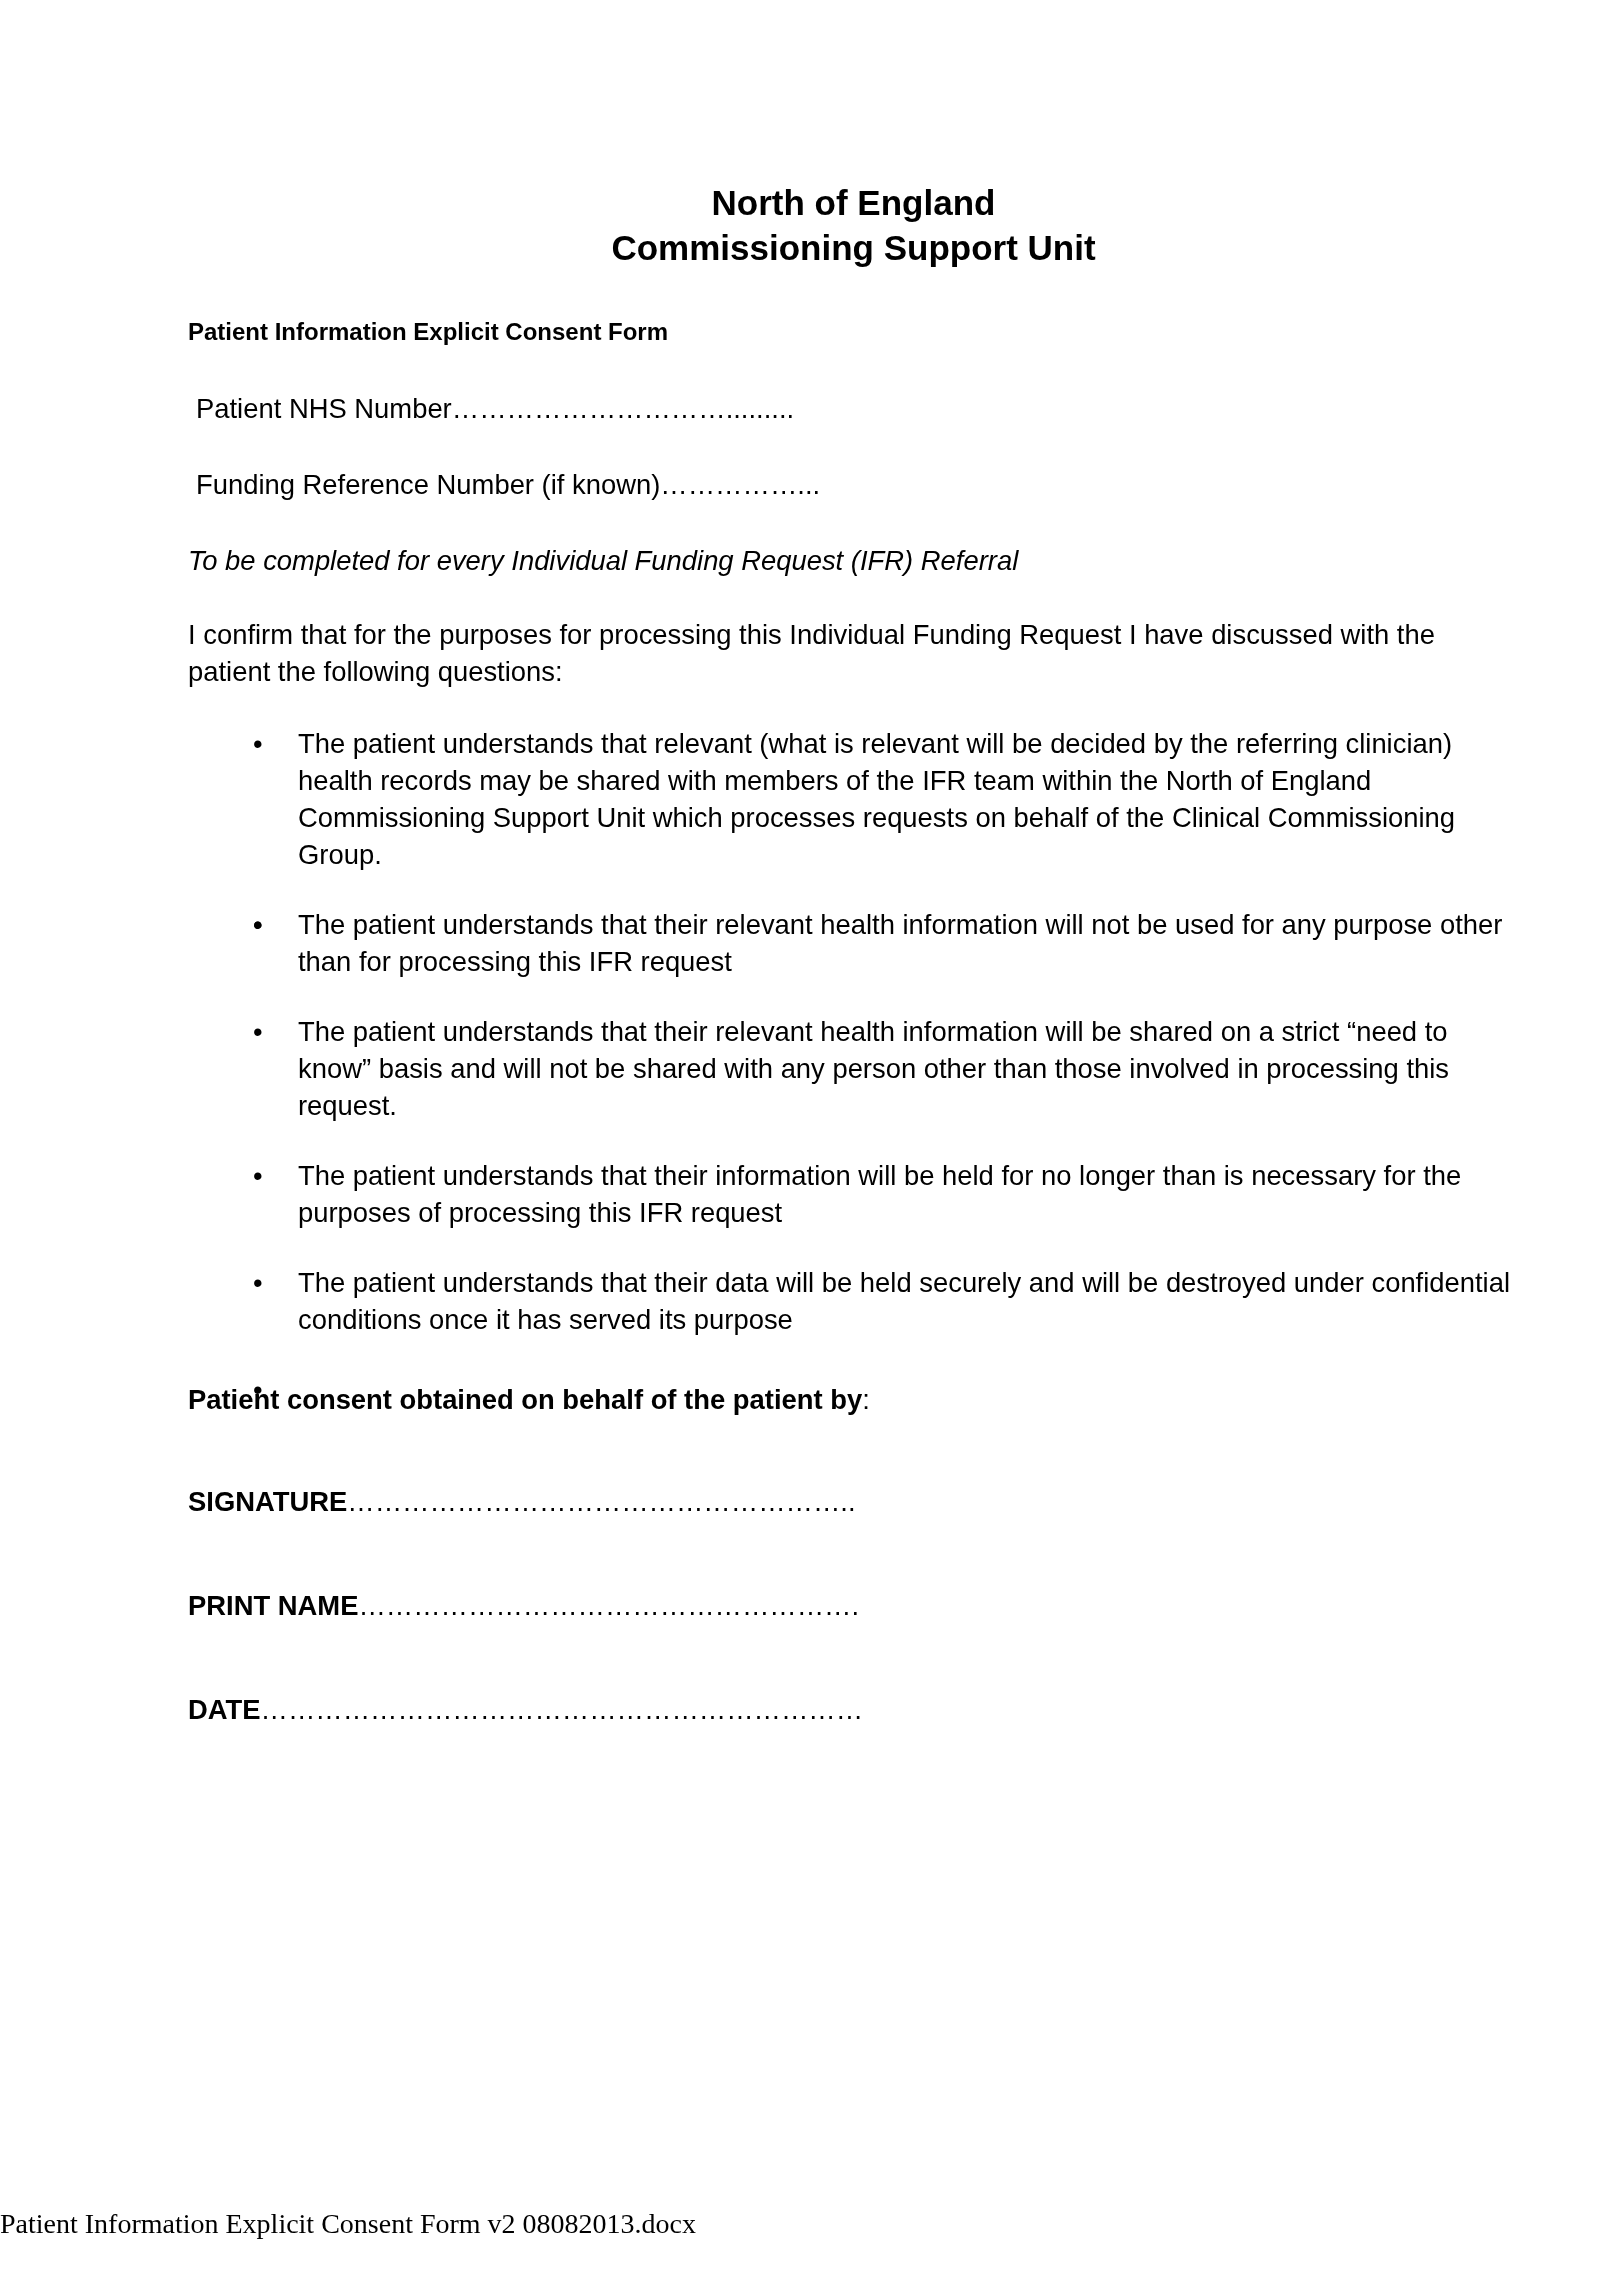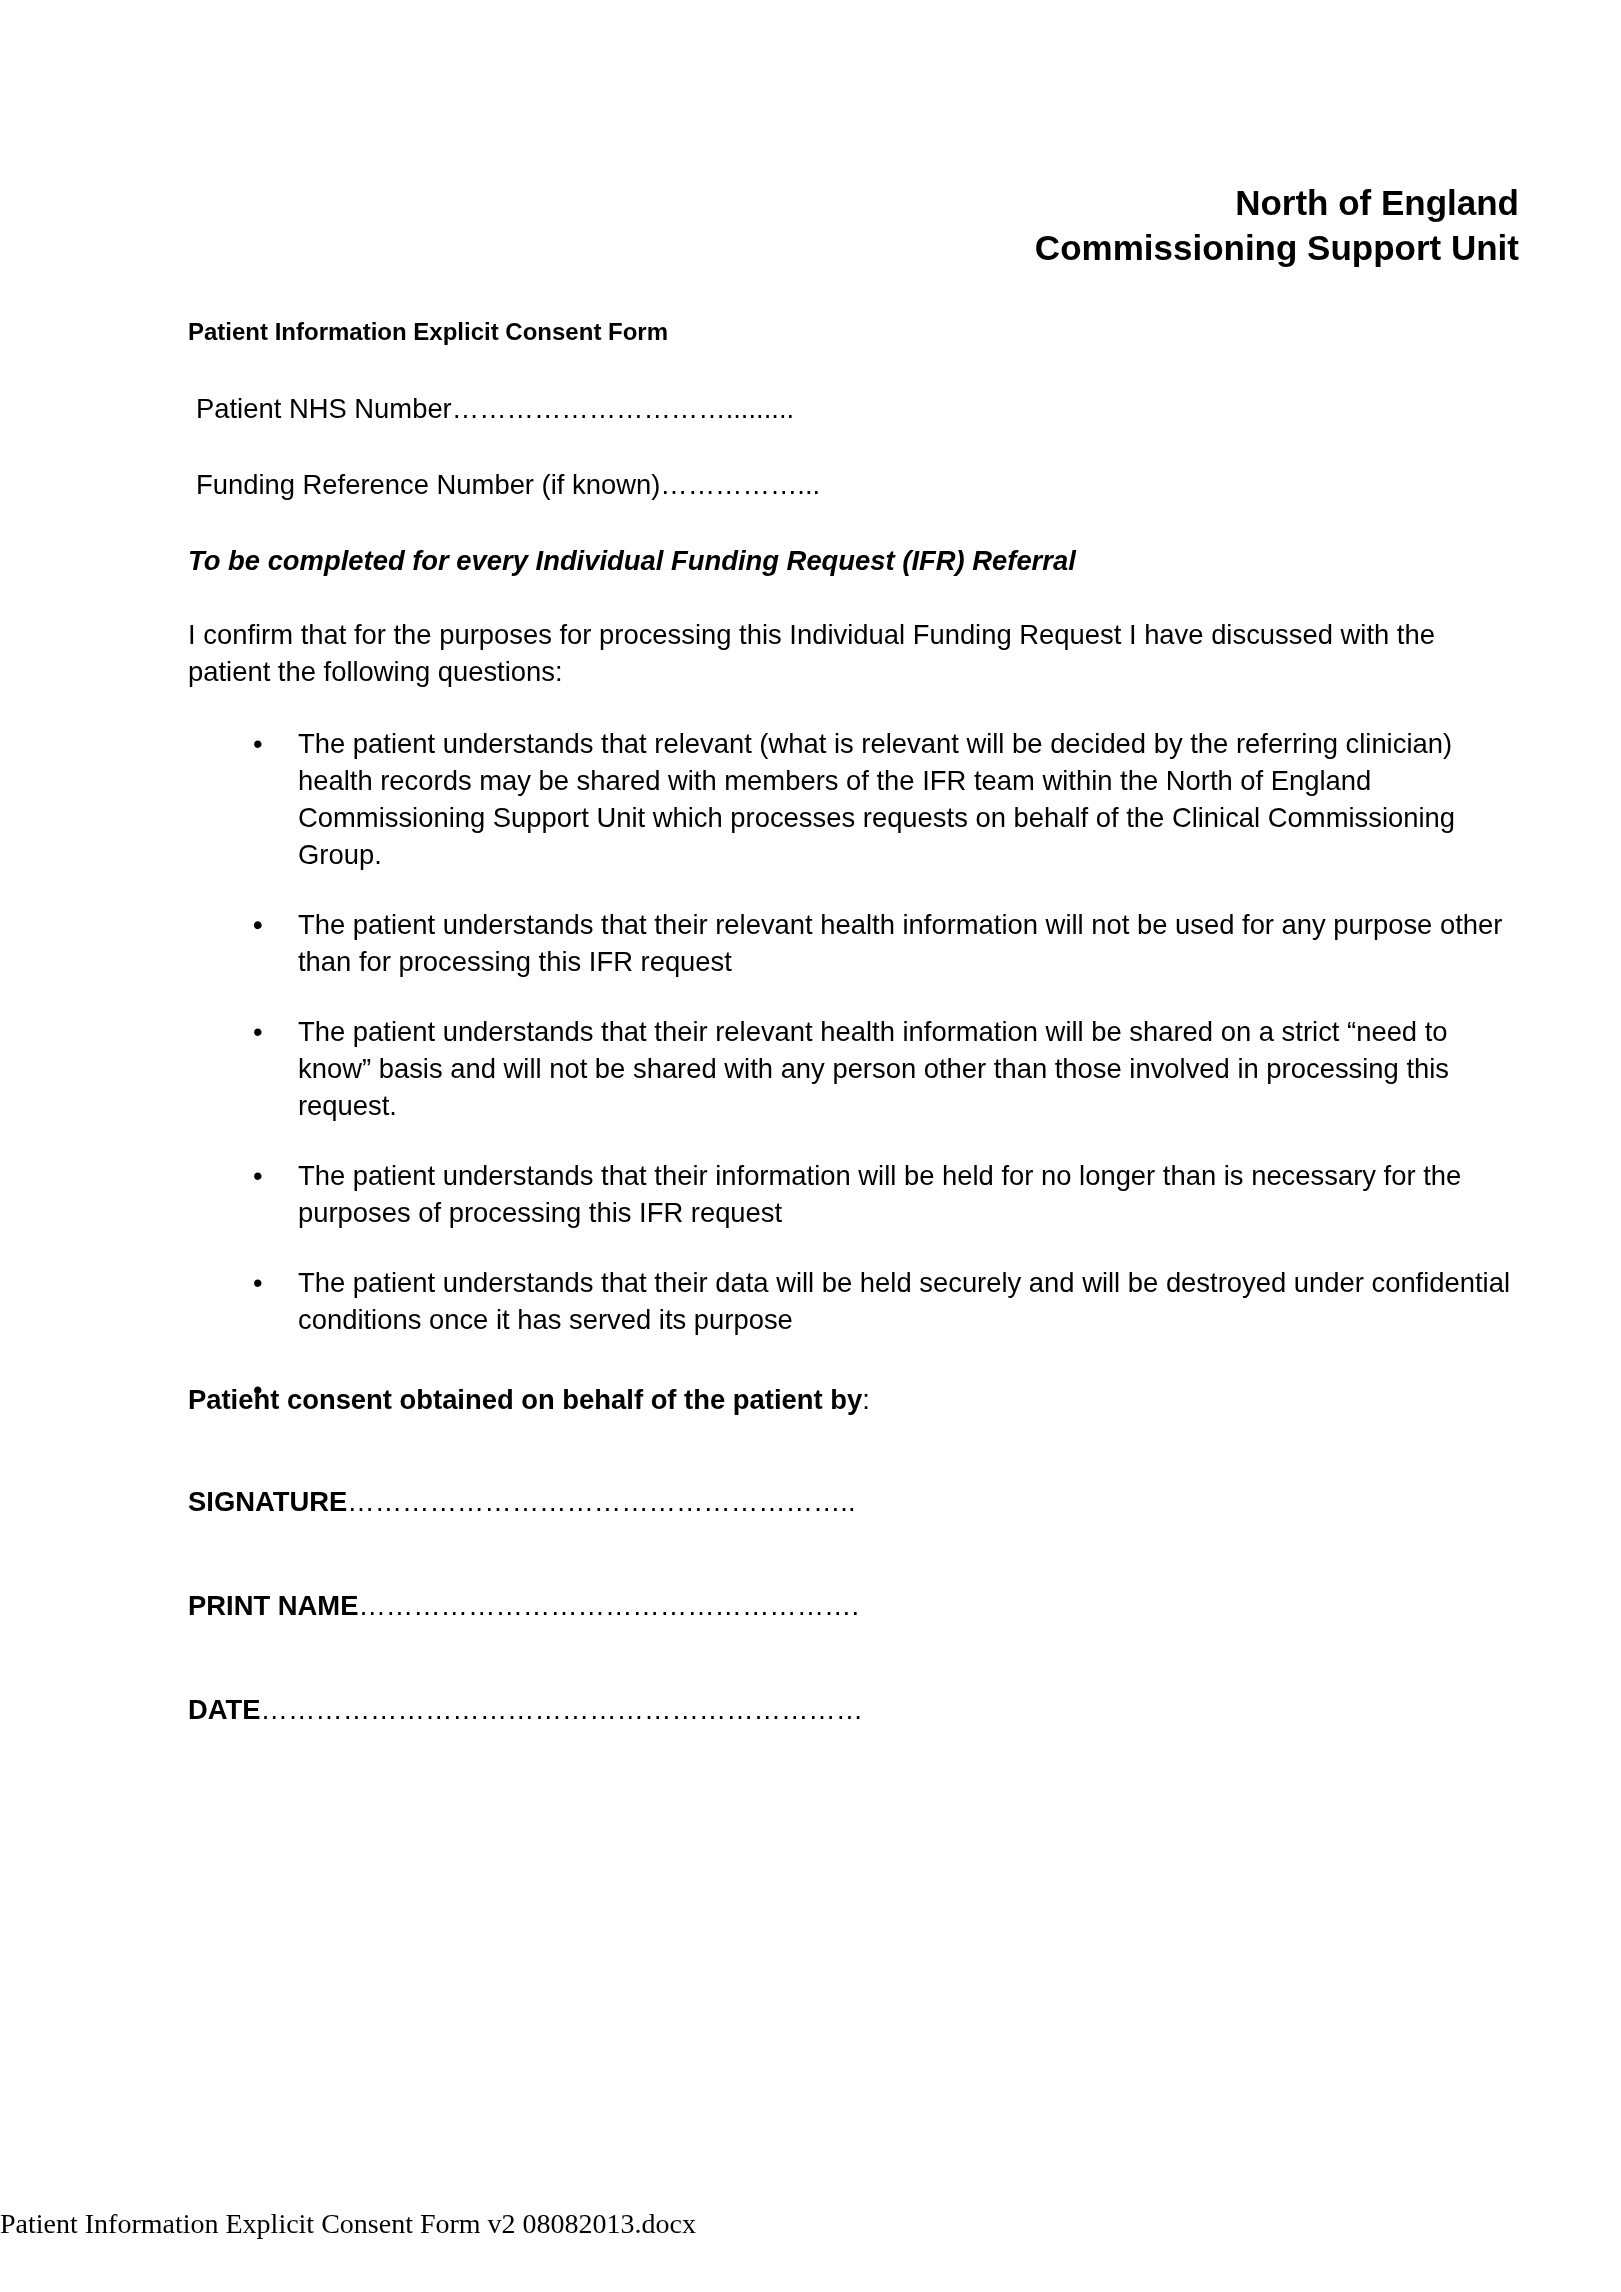--- a/index.html
+++ b/index.html
@@ -15,36 +15,36 @@
     background: #ffffff;
     color: #000000;
     font-family: "Liberation Sans", "DejaVu Sans", sans-serif;
     font-size: 27.4px;
     line-height: 1.35;
     box-sizing: border-box;
     padding: 181px 102px 0 188px;
     overflow: hidden;
   }
   .header {
-    text-align: right;
+    text-align: center;
     font-weight: bold;
     font-size: 35px;
     line-height: 1.28;
     margin: 0 0 45px 0;
   }
   .doc-title {
     font-size: 24px;
     font-weight: bold;
     margin: 16px 0 43px 0;
   }
   .field-line {
     margin: 0 0 39px 8px;
   }
   .instruction {
-    font-weight: bold;
+    font-weight: normal;
     font-style: italic;
     margin: 0 0 37px 0;
   }
   .intro {
     margin: 0 0 35px 0;
     max-width: 1333px;
   }
   .bullet-list {
     list-style: none;
     margin: 0 0 43px 0;

